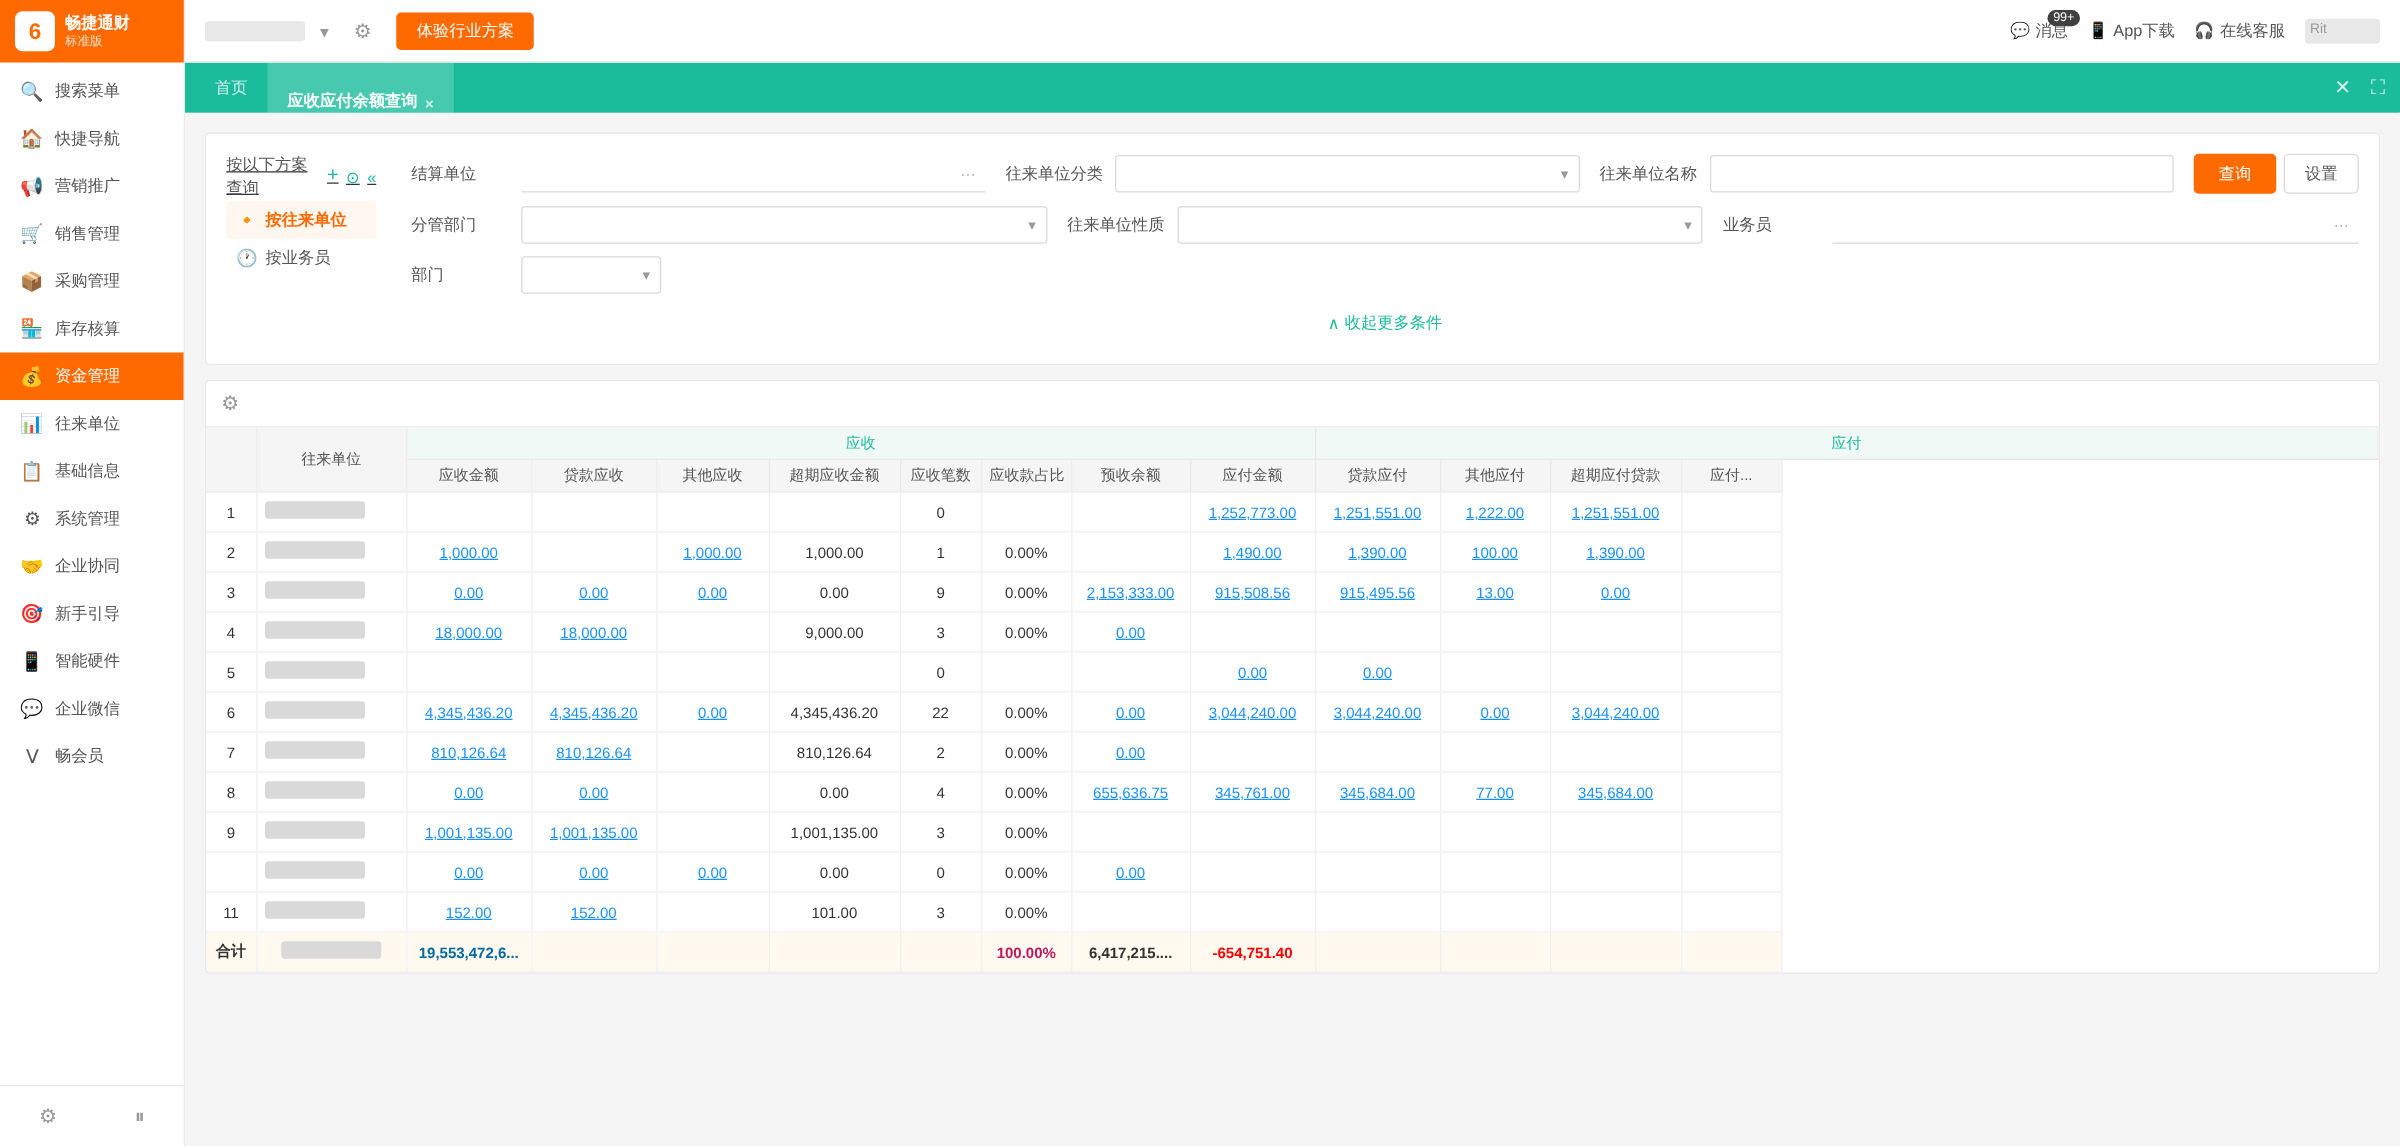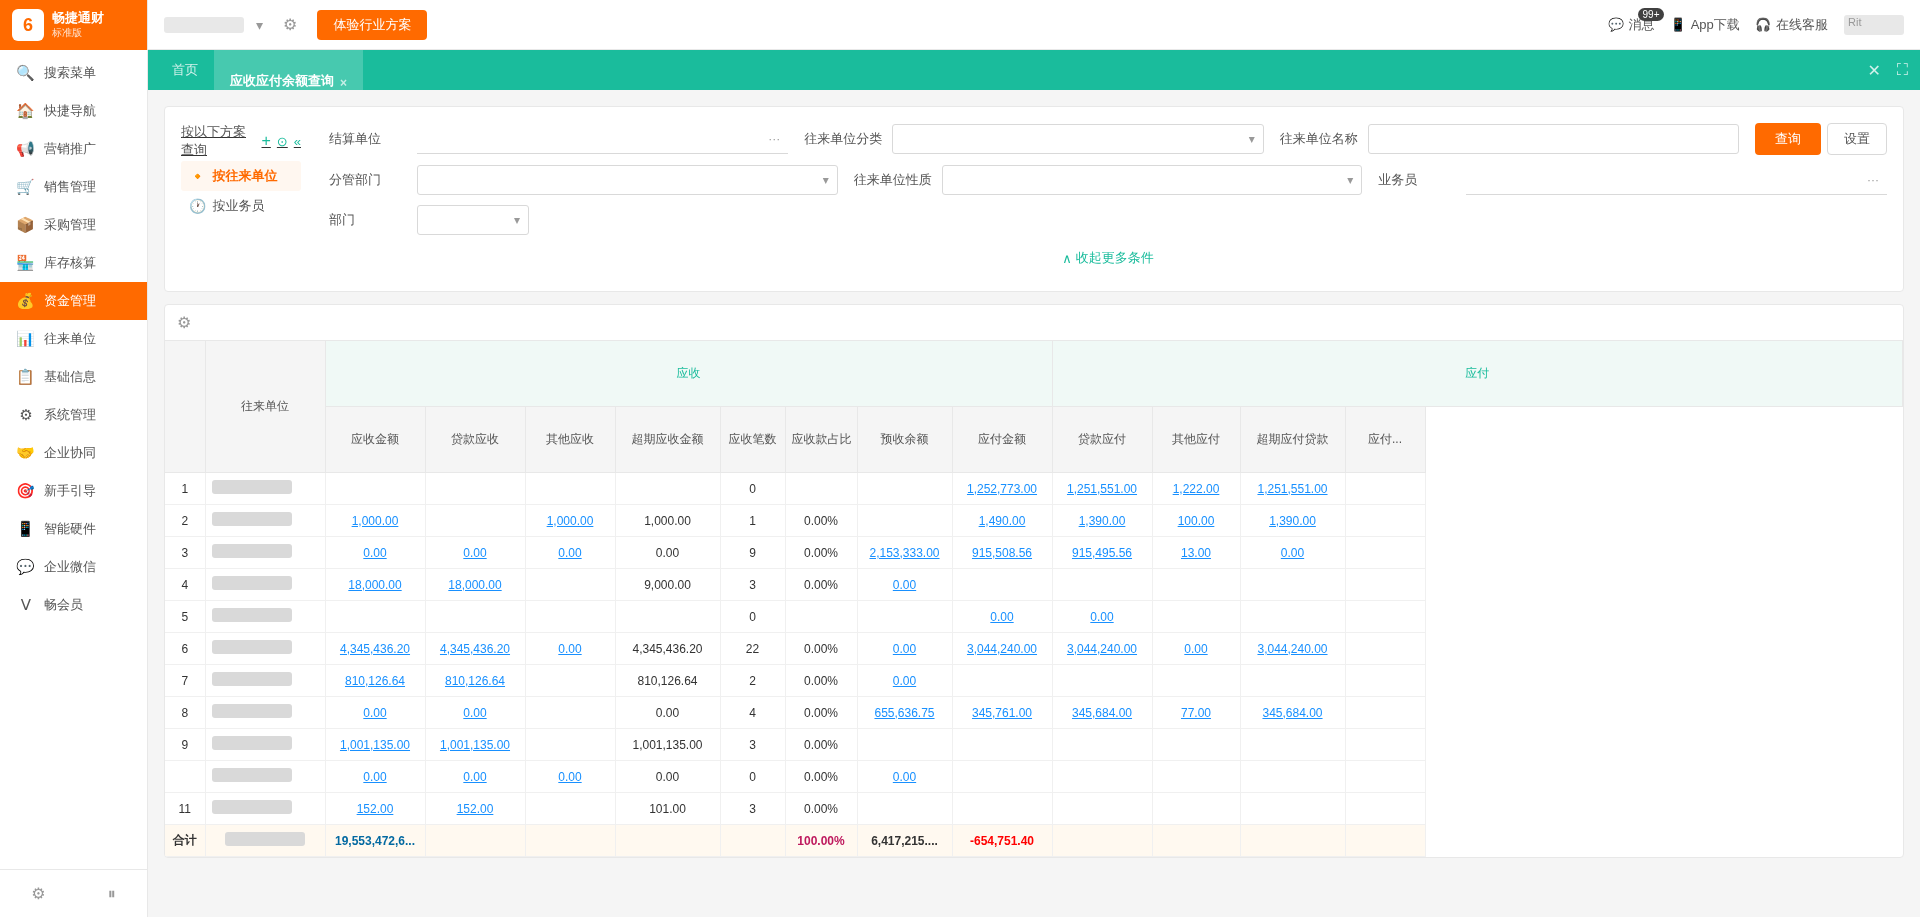--- a/index.html
+++ b/index.html
@@ -140,21 +140,21 @@
     }
     .table-settings-bar {
       display: flex; align-items: center; padding: 8px 12px;
       border-bottom: 1px solid #e8e8e8;
     }
     .table-settings-icon { color: #999; cursor: pointer; font-size: 16px; }
 
     table { width: 100%; border-collapse: collapse; table-layout: fixed; }
     thead tr { background: #f5f5f5; }
     th {
-      padding: 24px 6px; text-align: center; font-size: 12px; font-weight: normal;
+      padding: 4px 6px; text-align: center; font-size: 12px; font-weight: normal;
       color: #555; border-bottom: 1px solid #e8e8e8; border-right: 1px solid #e8e8e8;
       white-space: nowrap; overflow: hidden;
     }
     th.group-header { background: #f0f9f6; color: #1abc9c; border-bottom: 1px solid #e8e8e8; }
     td {
       padding: 7px 6px; text-align: center; font-size: 12px; color: #333;
       border-bottom: 1px solid #f0f0f0; border-right: 1px solid #f0f0f0;
       white-space: nowrap; overflow: hidden;
     }
     td.link { color: #1890ff; text-decoration: underline; cursor: pointer; }

